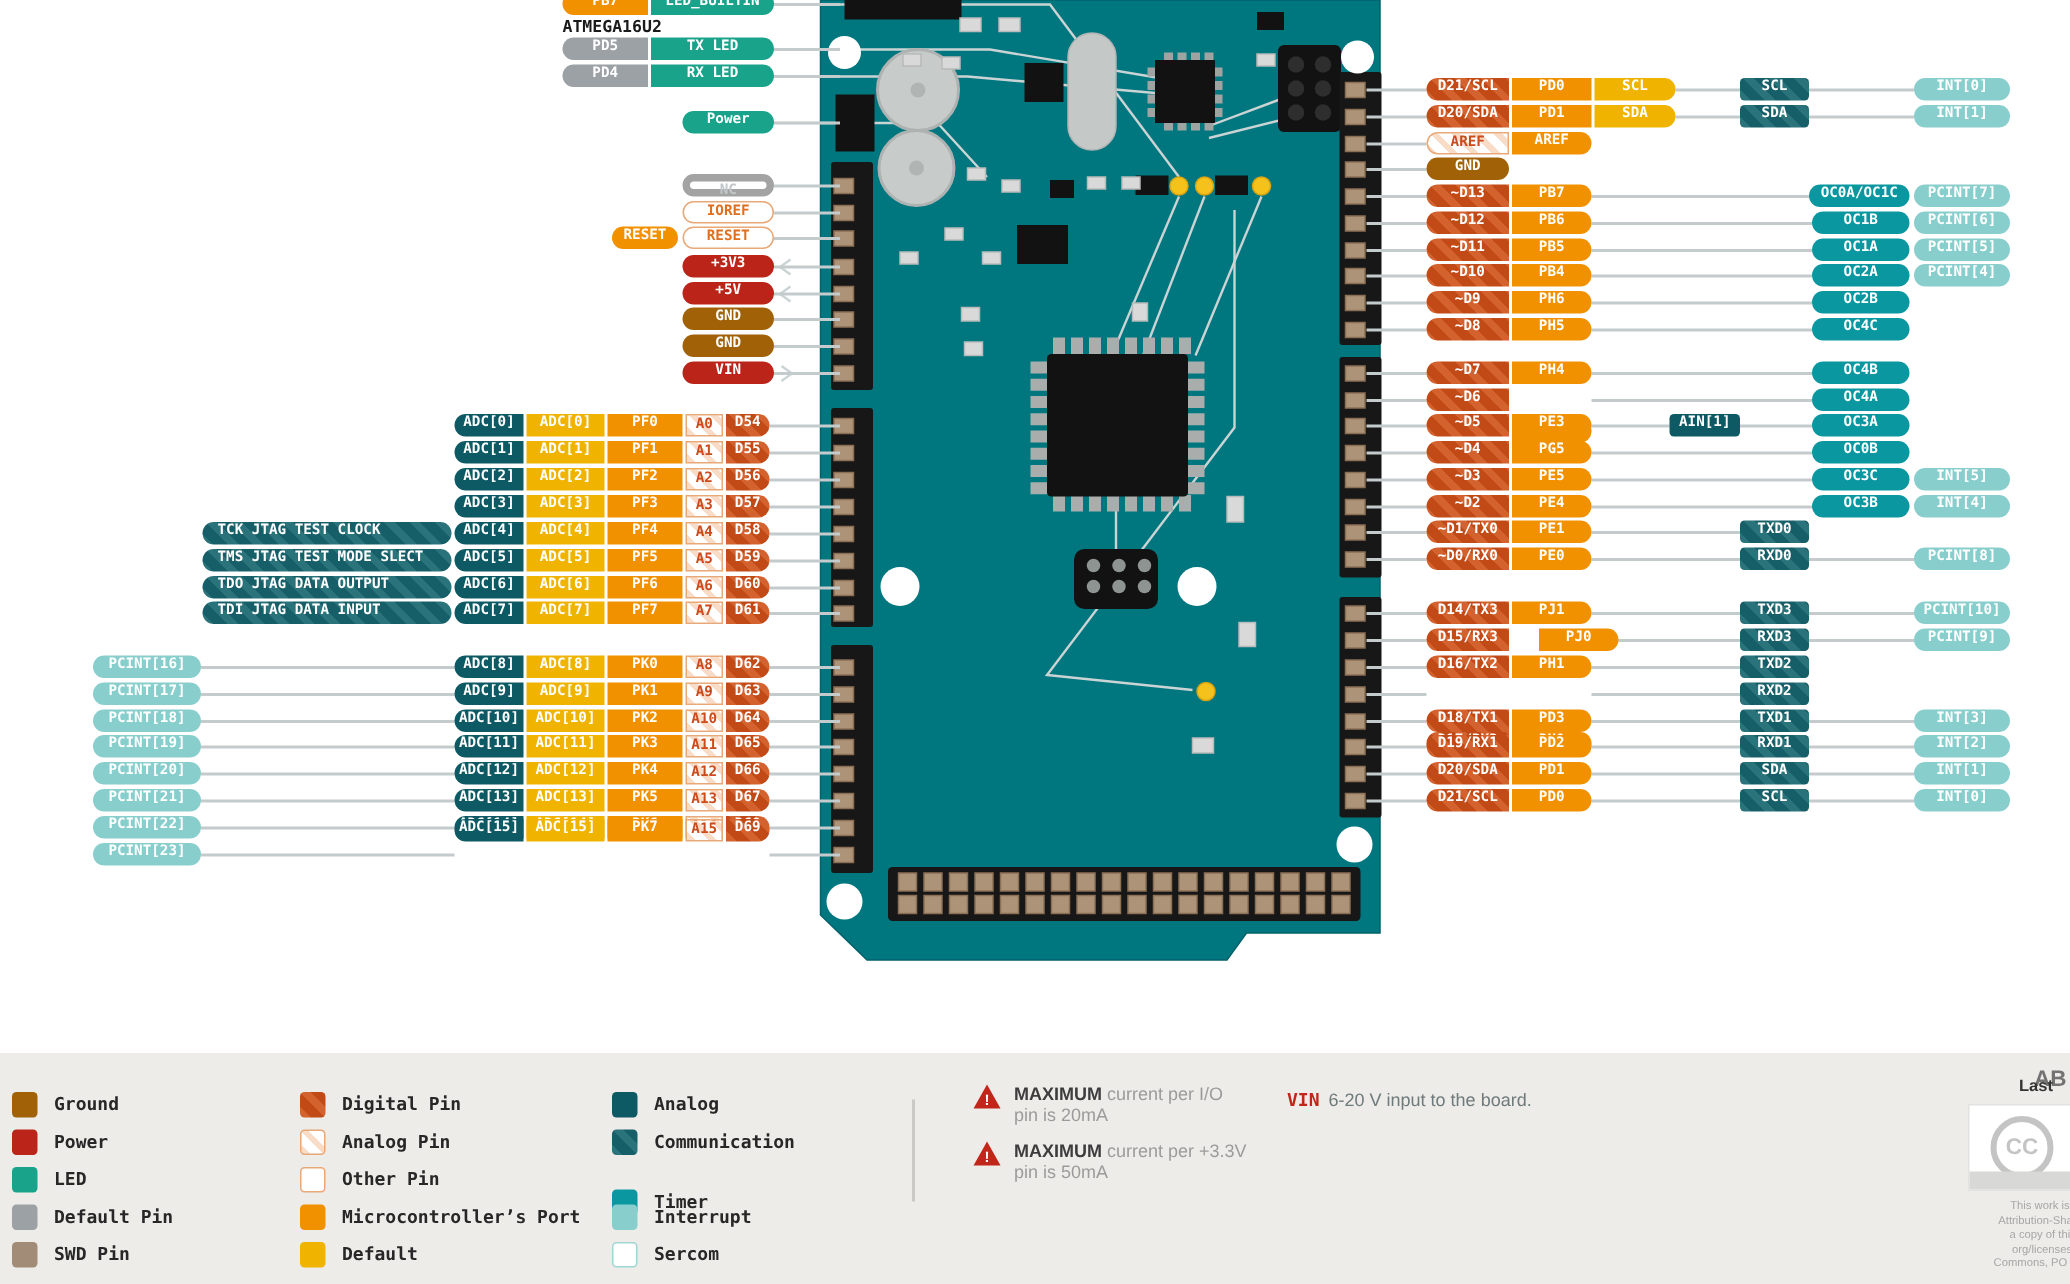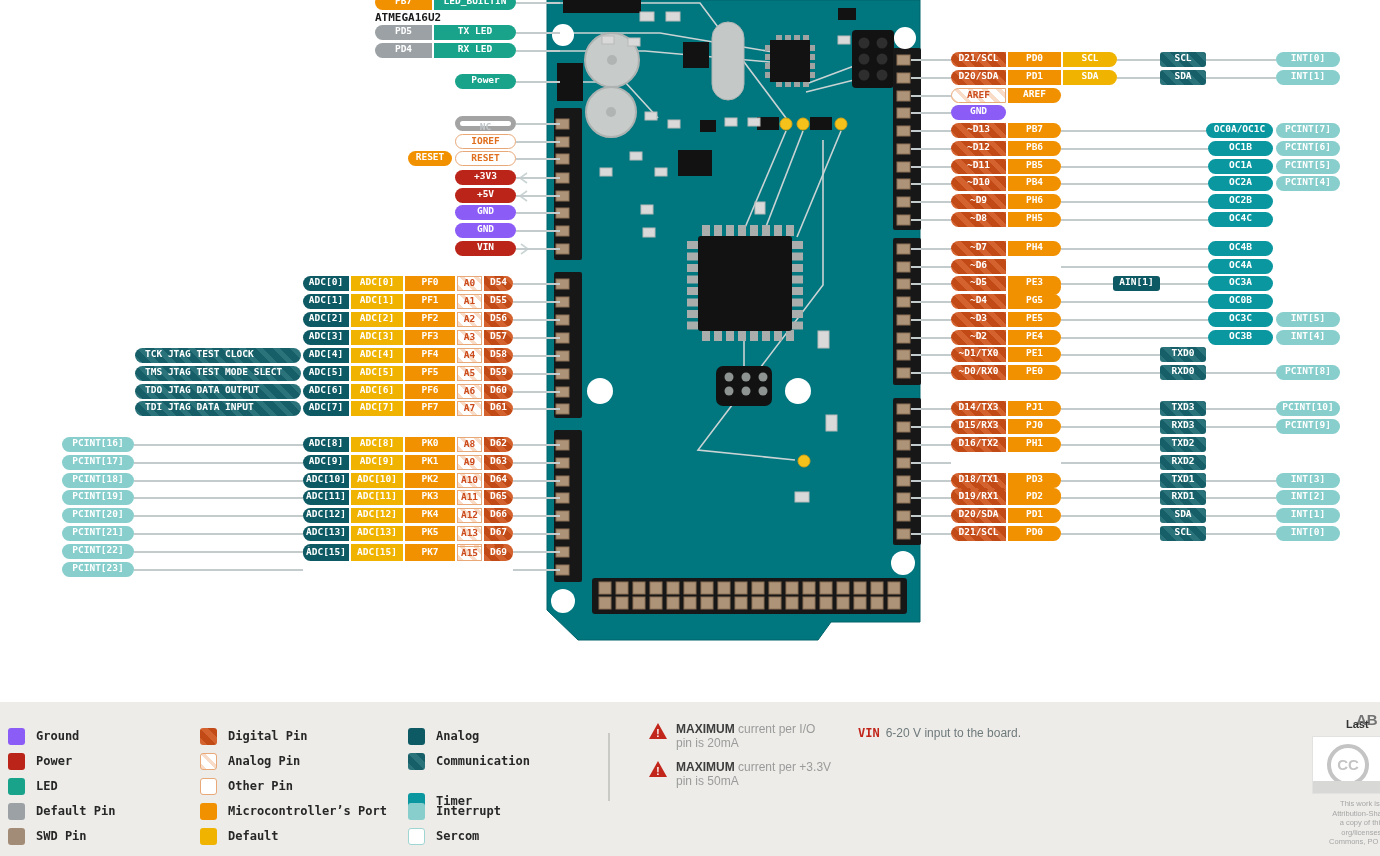--- a/index.html
+++ b/index.html
@@ -14,21 +14,21 @@
   .pgroup .seg:first-child{border-radius:8px 0 0 8px;}
   .pgroup .seg:last-child{border-radius:0 8px 8px 0;}
   .pgroup .seg:only-child{border-radius:8px;}
   .pgroup .seg.rect{border-radius:3px !important;}
   .pgroup .seg.roundedL{border-radius:9px !important;text-align:left;padding-left:10px;}
   
   .c-port{background:#F29100;}
   .c-led{background:#19A38B;}
   .c-internal{background:#9BA1A4;}
   .c-power{background:#BB2418;}
-  .c-ground{background:#8b5cf6;}
+  .c-ground{background:#a16207;}
   .c-default{background:#EFB300;}
   .c-analog{background:#0E5A64;}
   .c-timer{background:#0A97A0;}
   .c-intp{background:#87CECC;}
   .c-swd{background:#A38C77;}
   .c-digital{background:repeating-linear-gradient(45deg,#D4622E 0 5px,#C24A16 5px 12px);}
   .c-comm{background:repeating-linear-gradient(45deg,#2B737B 0 5px,#175F68 5px 12px);}
   .c-apin{background:repeating-linear-gradient(45deg,#F8DCC8 0 4px,#ffffff 4px 10px);border:1px solid #E8A877;}
   .c-other{background:#fff;border:1px solid #E8A877;}
   .c-nc{background:#fff;border:5px solid #a3a3a3;}
@@ -737,21 +737,21 @@
         <div class="seg c-comm rect" style="width: 46px;">TXD3</div>
       </div>
       <div class="pgroup" style="left: 1276px; top: 401px;">
         <div class="seg c-intp" style="width: 64px;">PCINT[10]</div>
       </div>
       <div class="conn" style="left: 911px; width: 40px; top: 426px;"></div>
       <div class="conn" style="left: 1061px; width: 99px; top: 426px;"></div>
       <div class="conn" style="left: 1206px; width: 70px; top: 426px;"></div>
       <div class="pgroup" style="left: 951px; top: 419px;">
         <div class="seg c-digital" style="width: 55px;">D15/RX3</div>
-        <div class="seg c-port" style="width: 53px;">PJ0</div>
+        <div class="seg c-port" style="width: 53px; margin-left: 18px;">PJ0</div>
       </div>
       <div class="pgroup" style="left: 1160px; top: 419px;">
         <div class="seg c-comm rect" style="width: 46px;">RXD3</div>
       </div>
       <div class="pgroup" style="left: 1276px; top: 419px;">
         <div class="seg c-intp" style="width: 64px;">PCINT[9]</div>
       </div>
       <div class="conn" style="left: 911px; width: 40px; top: 444px;"></div>
       <div class="conn" style="left: 1061px; width: 99px; top: 444px;"></div>
       <div class="pgroup" style="left: 951px; top: 437px;">

